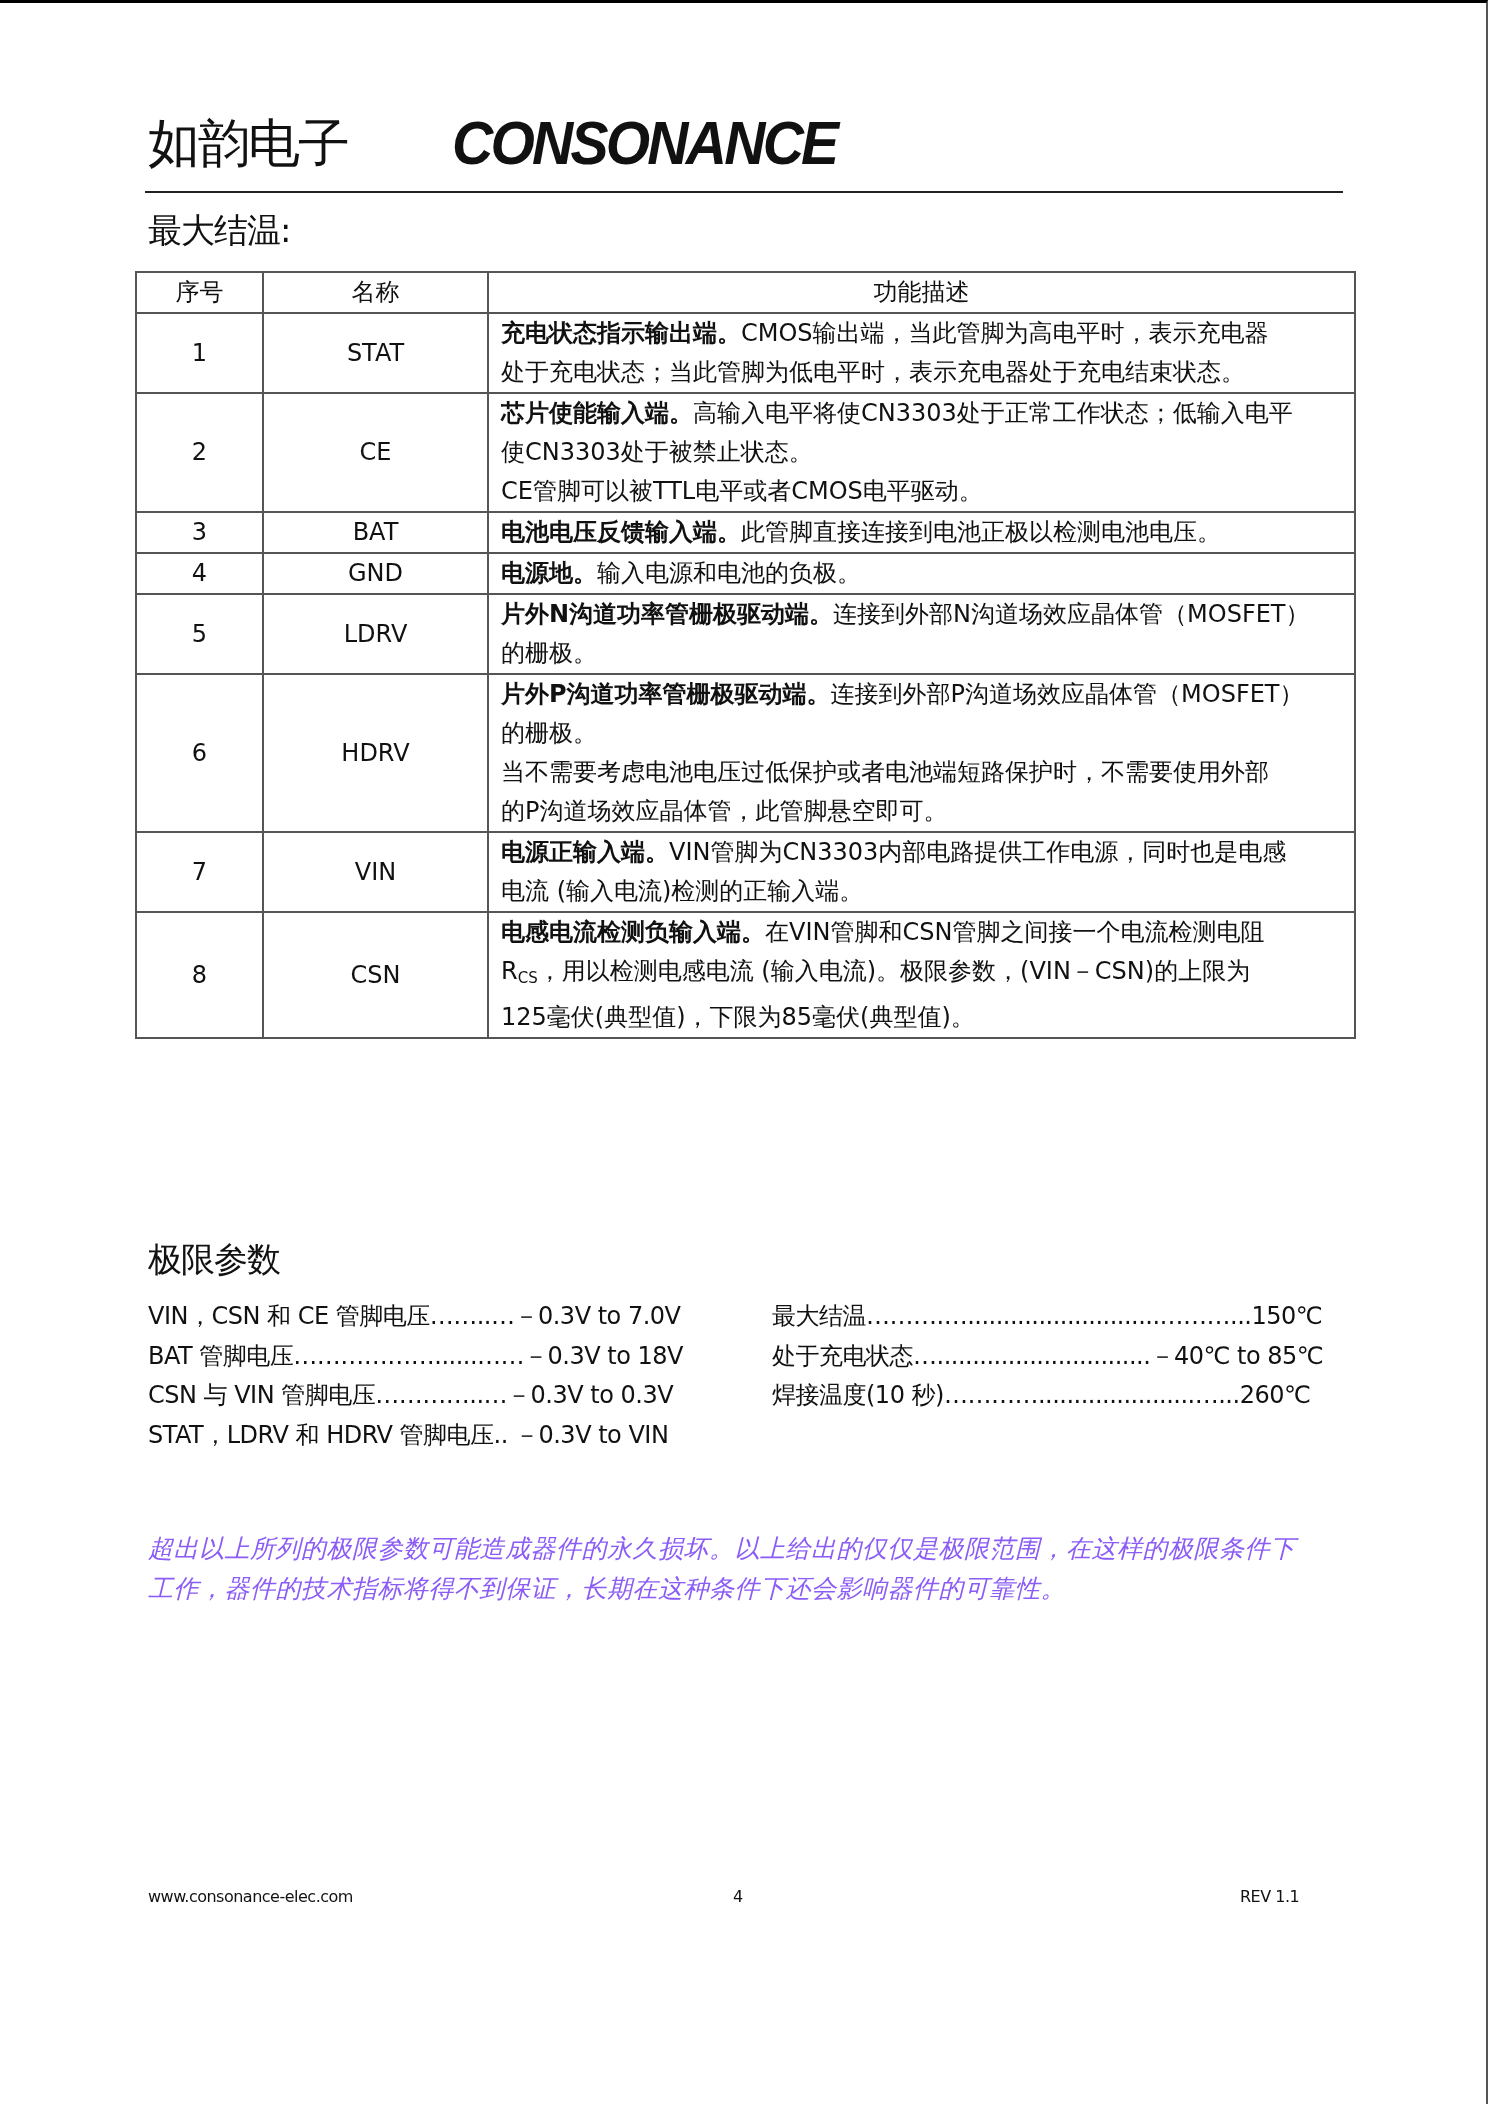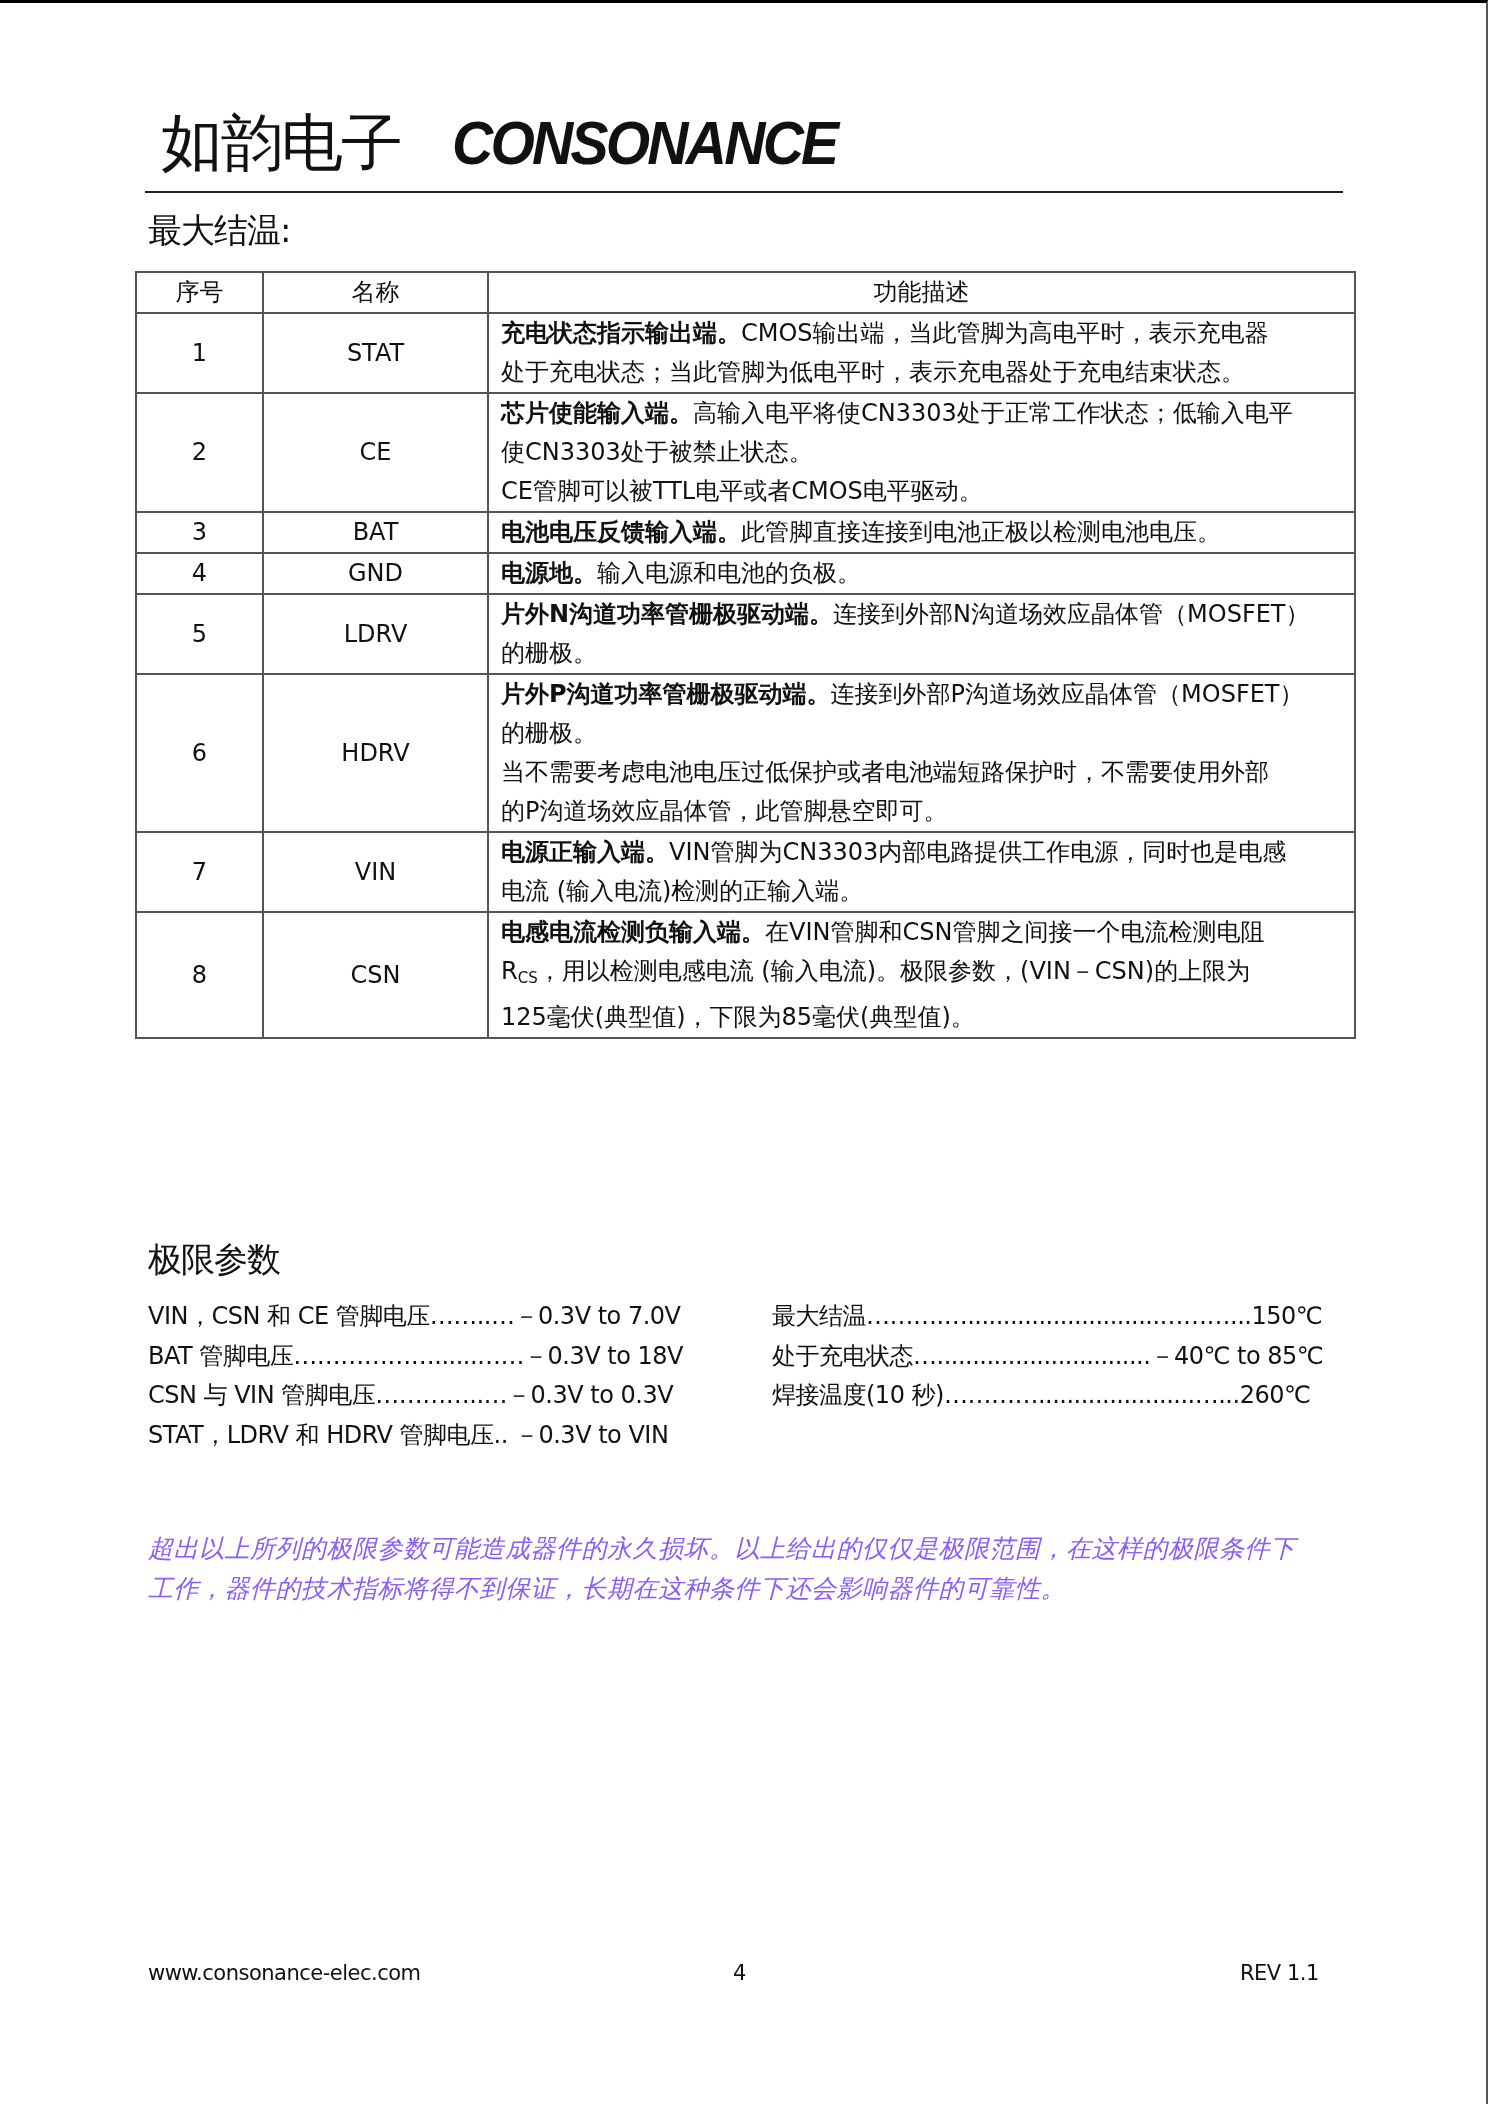--- a/index.html
+++ b/index.html
@@ -3,21 +3,21 @@
 <meta charset="utf-8">
 <style>
   html, body { margin: 0; padding: 0; background: #ffffff; }
   body {
     width: 1488px; height: 2104px; position: relative; overflow: hidden;
     font-family: "DejaVu Sans", "Liberation Sans", sans-serif; color: #111;
     box-sizing: border-box;
     border-top: 3px solid #000; border-right: 2px solid #555;
   }
   .abs { position: absolute; }
-  .brand-cn { left: 161px; top: 100px; font-size: 62px; line-height: 80px; font-family: "DejaVu Sans", sans-serif; font-weight: normal; letter-spacing: -2px; }
+  .brand-cn { left: 148px; top: 100px; font-size: 52px; line-height: 80px; font-family: "DejaVu Sans", sans-serif; font-weight: normal; letter-spacing: -2px; }
   .brand-en { left: 452px; top: 100px; font-size: 62px; line-height: 80px; font-family: "Liberation Sans", sans-serif; font-weight: bold; font-style: italic; letter-spacing: -3px; transform: scaleX(0.92); transform-origin: left center; }
   .header-rule { left: 145px; top: 188px; width: 1198px; height: 0; border-top: 2px solid #222; }
   .section-title { left: 148px; font-size: 34px; line-height: 44px; letter-spacing: -1px; }
   .pin-title { top: 205px; }
   .limit-title { top: 1234px; }
 
   table.pins { position: absolute; left: 135px; top: 268px; width: 1219px; border-collapse: collapse; table-layout: fixed; }
   table.pins th, table.pins td { border: 2px solid #555; font-size: 24px; line-height: 39px; padding: 0; vertical-align: middle; font-weight: normal; }
   table.pins th { height: 39px; text-align: center; }
   table.pins td.num, table.pins td.name { text-align: center; }
@@ -27,21 +27,21 @@
   .sub { font-size: 15px; vertical-align: -4px; }
 
   .limits { left: 148px; top: 1294px; width: 1200px; font-size: 24px; line-height: 39.5px; letter-spacing: -0.5px; }
   .limits .col { position: absolute; top: 0; white-space: nowrap; }
   .limits .col-left { left: 0; }
   .limits .col-right { left: 624px; }
   .limits .row { display: block; height: 39.5px; }
 
   .note { left: 148px; top: 1526px; width: 1200px; font-size: 25px; line-height: 40px; font-style: italic; color: #8b5cf6; letter-spacing: 0.5px; }
 
-  .footer { top: 1955px; font-size: 21px; line-height: 30px; letter-spacing: -0.5px; }
+  .footer { top: 1879px; font-size: 16px; line-height: 30px; letter-spacing: -0.5px; }
   .footer-url { left: 148px; }
   .footer-page { left: 733px; }
   .footer-rev { left: 1240px; }
 </style>
 </head>
 <body>
 
 <div class="abs brand-cn">如韵电子</div>
 <div class="abs brand-en">CONSONANCE</div>
 <div class="abs header-rule"></div>

